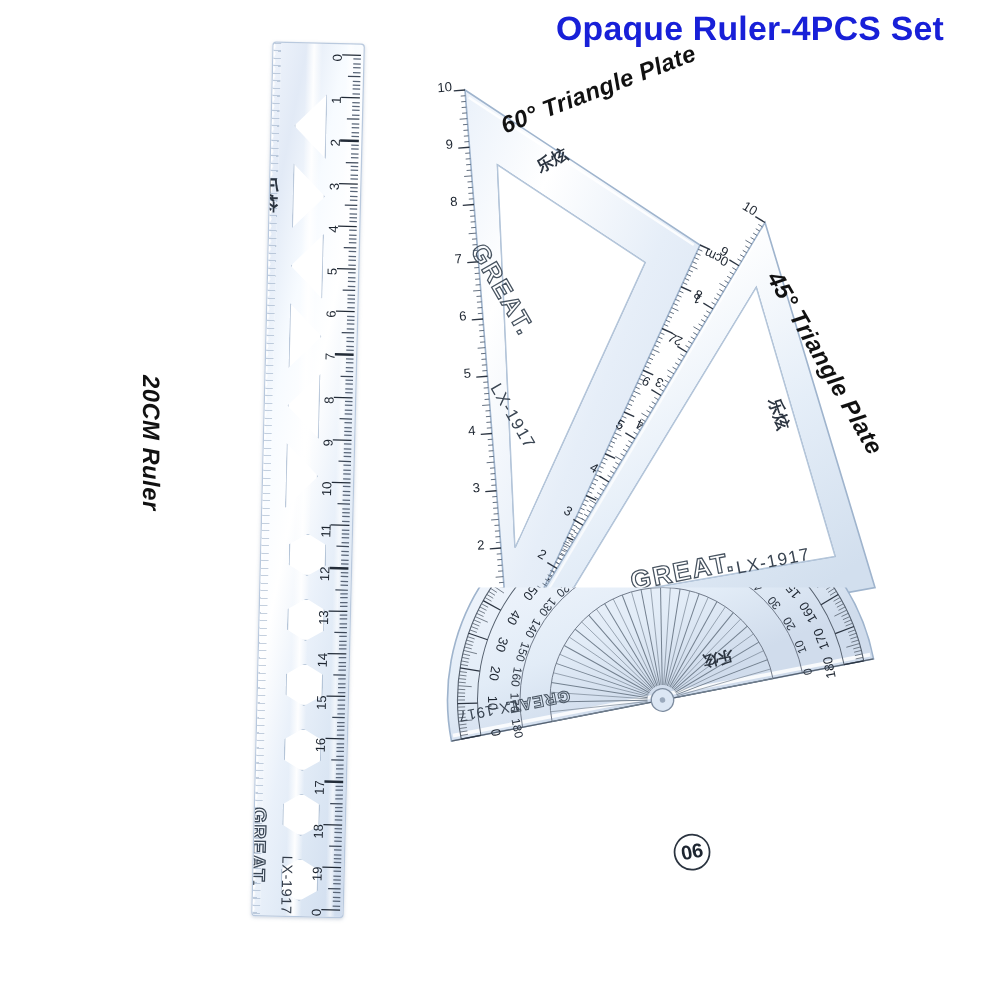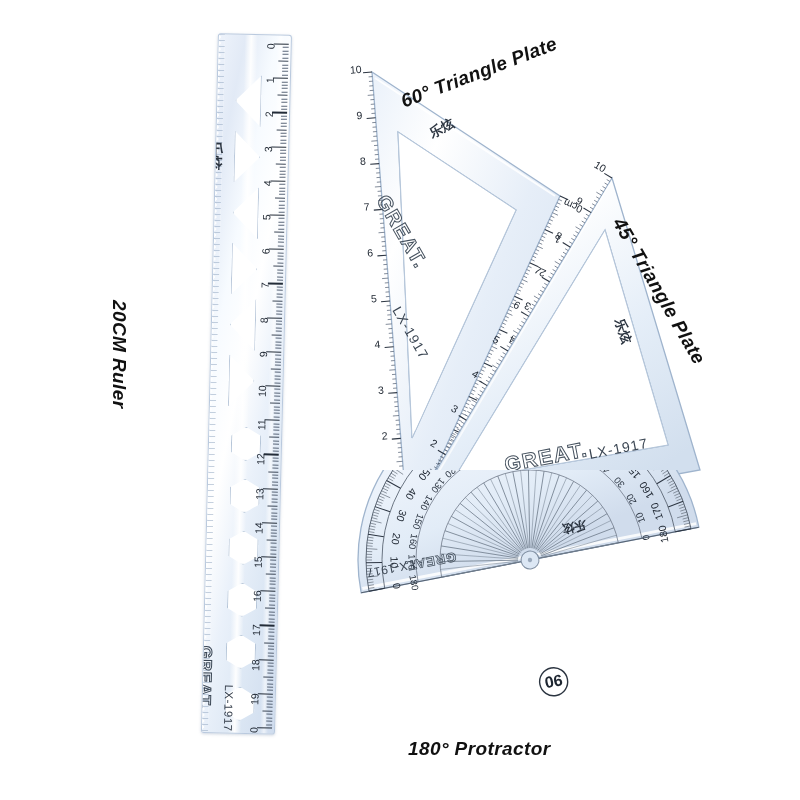--- a/index.html
+++ b/index.html
@@ -143,20 +143,21 @@
   #tri60,#tri45{position:absolute;left:0;top:0;}
 
   
   #protractor{position:absolute;left:330px;top:470px;}
 </style>
 </head>
 <body>
 
 <div id="stage">
 
+  <div class="title">Opaque Ruler-4PCS Set</div>
 
   <div id="ruler">
     <div class="ruler-body">
       <div class="scallop"></div>
       <div class="scallop2"></div>
       <div class="ruler-gloss"></div>
       <div class="ruler-gloss2"></div>
 
       <div class="tri-cut" style="top:40px"></div>
       <div class="tri-cut flip" style="top:96px"></div>
@@ -1093,15 +1094,14 @@
       <text x="86" y="68" font-size="12" font-family="Liberation Sans, sans-serif" fill="#3b4653" letter-spacing=".5" transform="rotate(180 86 68)">LX-1917</text>
       <text x="262" y="62" font-size="12" font-family="DejaVu Sans, sans-serif" font-weight="bold" fill="#2b3440" transform="rotate(180 262 62)">乐炫</text>
 
       <g>
         <circle cx="200" cy="214" r="14" fill="none" stroke="#2b3440" stroke-width="1.4"></circle>
         <text x="200" y="220" font-size="16" text-anchor="middle" font-weight="bold" font-family="Liberation Sans, sans-serif" fill="#1d2530" transform="rotate(180 200 214)">90</text>
       </g>
     </g>
   </svg>
 
-  <div class="caption" id="cap-prot">180° Protractor</div>
 
 </div>
 
 </body></html>

